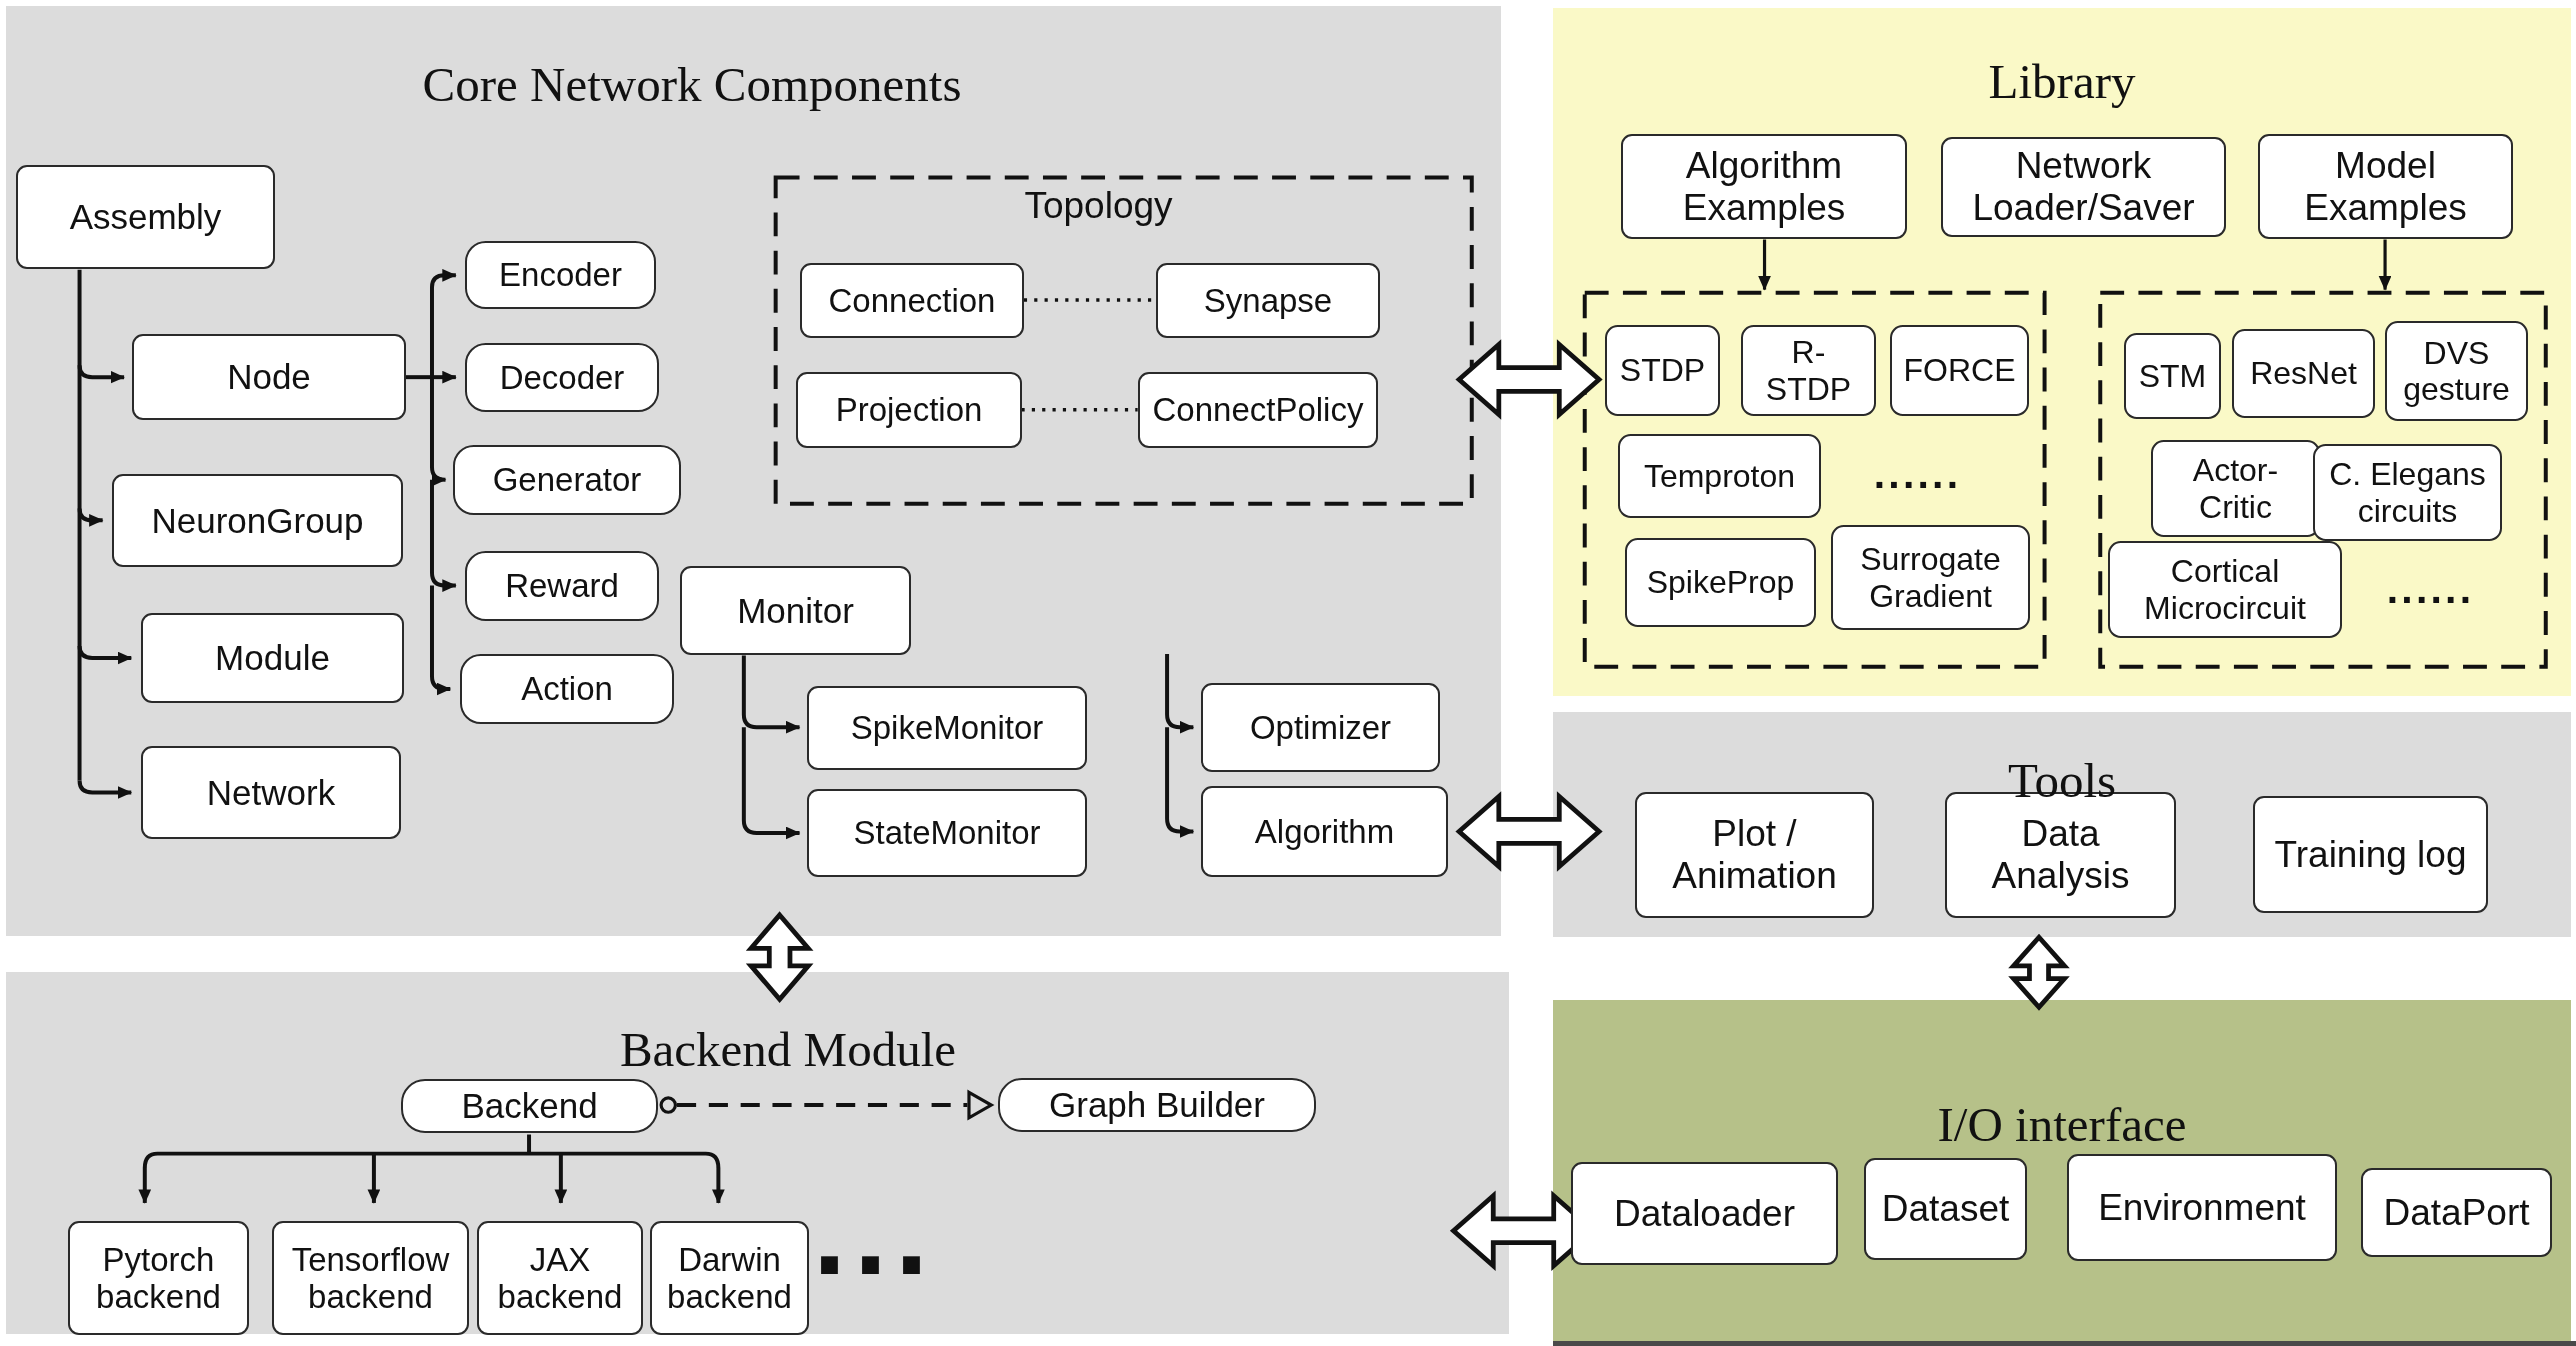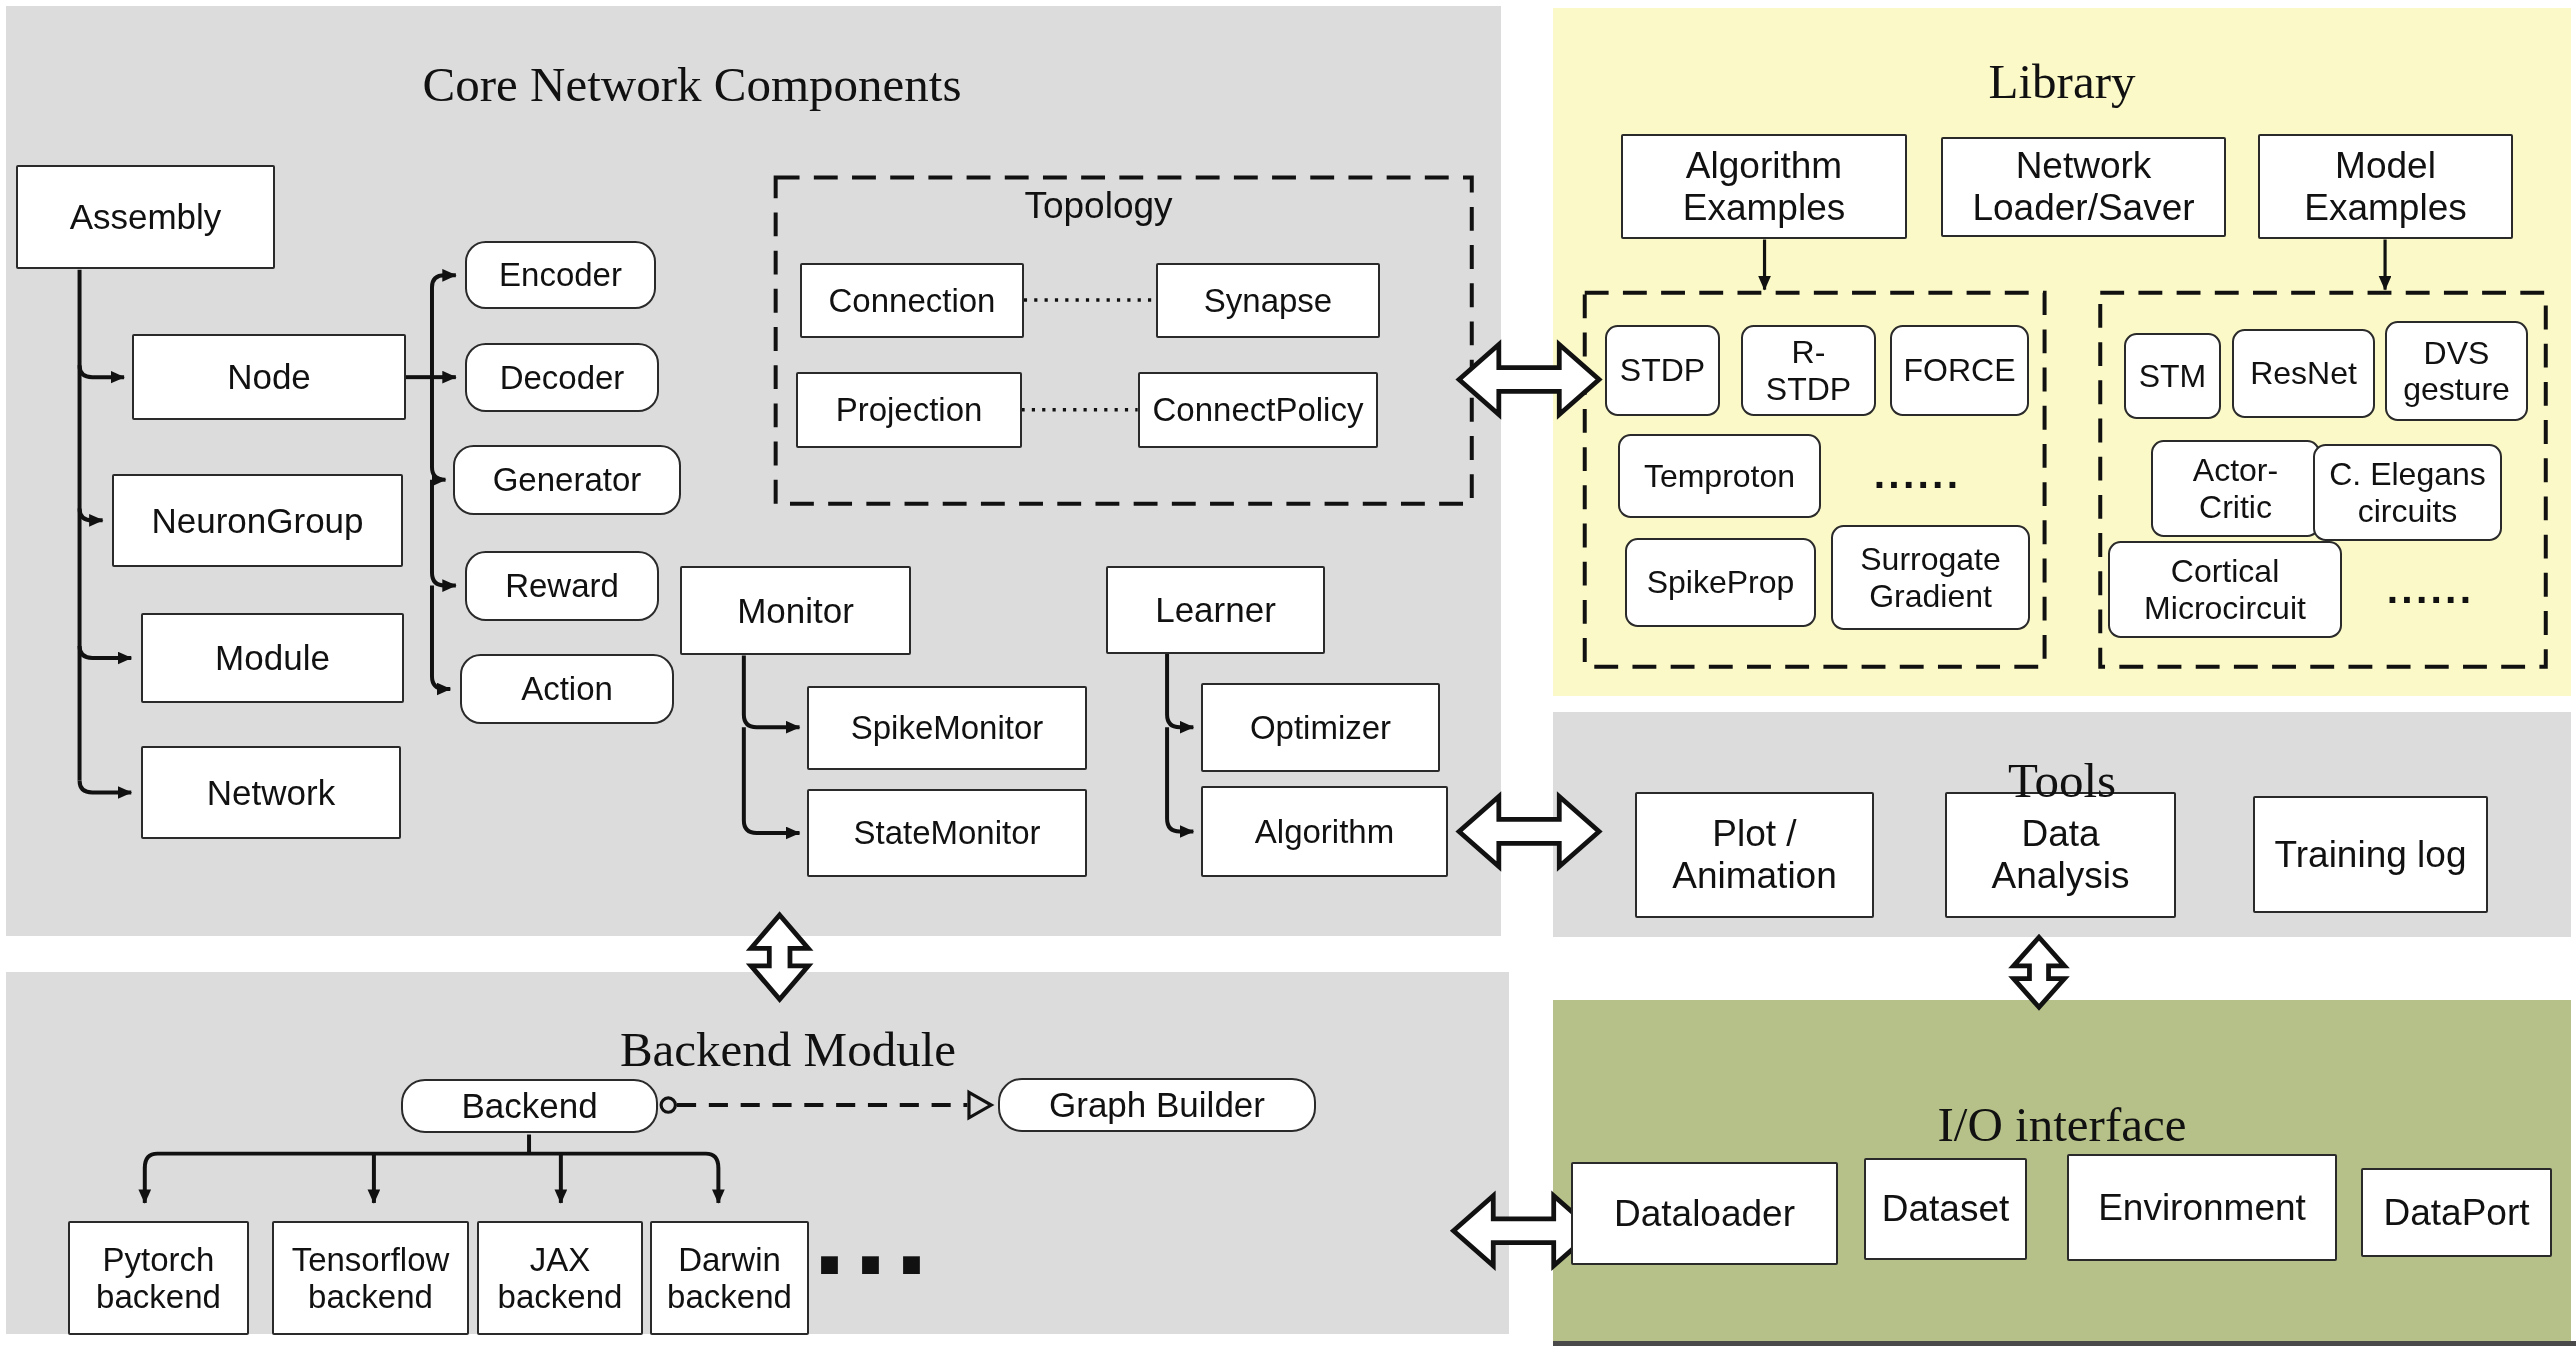--- a/index.html
+++ b/index.html
@@ -4,21 +4,21 @@
 <style>
   html,body{margin:0;padding:0;background:#ffffff;}
   #canvas{position:relative;width:2576px;height:1347px;background:#ffffff;overflow:hidden;
           font-family:"Liberation Sans",sans-serif;color:#111;}
   .section{position:absolute;z-index:1;}
   .sec-gray{background:#DCDCDC;}
   .sec-yellow{background:#FAF9C7;}
   .sec-green{background:#B6C189;}
   .title{position:absolute;z-index:12;font-family:"Liberation Serif",serif;font-size:49px;
          display:flex;align-items:center;justify-content:center;text-align:center;white-space:nowrap;margin-top:32px;}
-  .box{position:absolute;z-index:10;background:#fff;border:2.4px solid #2a2a2a;border-radius:2px;
+  .box{position:absolute;z-index:10;background:#fff;border:2.4px solid #2a2a2a;border-radius:11px;
        display:flex;align-items:center;justify-content:center;text-align:center;
        font-size:35px;line-height:1.13;padding:0 8px;box-sizing:border-box;}
   .md{font-size:33px;}
   .sm{font-size:32px;border-radius:12.7px;border-width:2px;}
   .pill{border-radius:24px;}
   .dashed-label{position:absolute;z-index:11;font-size:37px;display:flex;align-items:center;
        justify-content:center;text-align:center;}
   .dots{position:absolute;z-index:11;font-weight:bold;display:flex;align-items:center;
        justify-content:center;letter-spacing:3.2px;font-size:41px;}
   .dots-big{position:absolute;z-index:11;font-weight:900;display:flex;align-items:flex-end;
@@ -161,23 +161,20 @@
 
   <div class="box" style="left:680px;top:566px;width:231px;height:89px;">
       <span>Monitor</span>
     </div>
   <div class="box md" style="left:807px;top:686px;width:280px;height:84px;">
       <span>SpikeMonitor</span>
     </div>
   <div class="box md" style="left:807px;top:789px;width:280px;height:88px;">
       <span>StateMonitor</span>
     </div>
-  <div class="box" style="left:1106px;top:566px;width:219px;height:88px;">
-      <span>Learner</span>
-    </div>
   <div class="box md" style="left:1201px;top:683px;width:239px;height:89px;">
       <span>Optimizer</span>
     </div>
   <div class="box md" style="left:1201px;top:786px;width:247px;height:91px;">
       <span>Algorithm</span>
     </div>
 
   <div class="box md" style="left:1621px;top:134px;width:286px;height:105px;font-size:37px;">
       <span>Algorithm Examples</span>
     </div>

